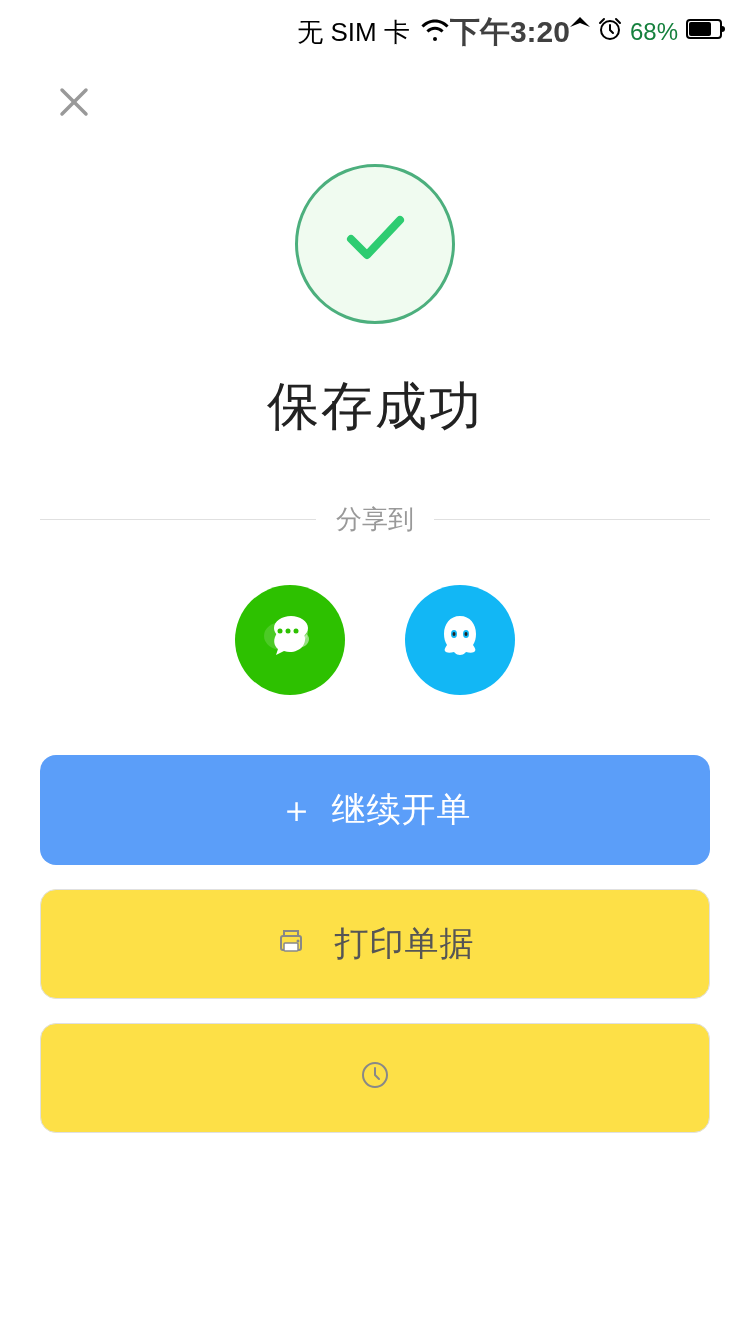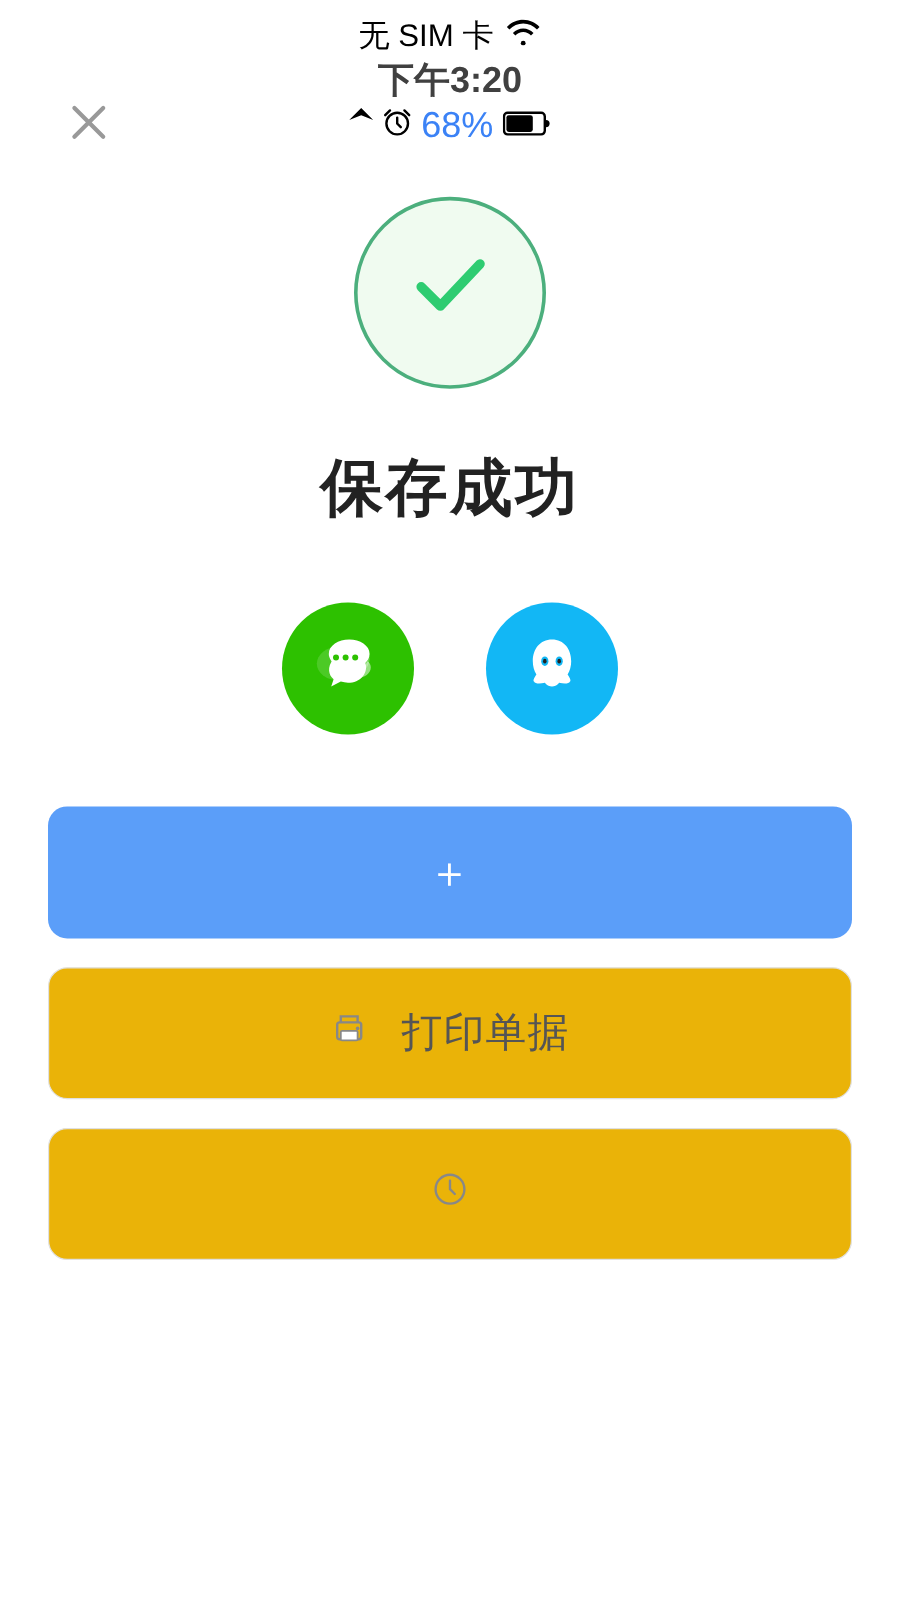--- a/index.html
+++ b/index.html
@@ -17,24 +17,23 @@
       overflow: hidden;
       position: relative;
     }
 
     
     .status-bar {
       width: 100%;
       height: 64px;
       display: flex;
       align-items: center;
-      justify-content: flex-start;
+      justify-content: flex-end;
       padding: 12px 24px;
       background: #ffffff;
-      flex-direction: column;
     }
 
     .status-left {
       display: flex;
       align-items: center;
       gap: 10px;
       font-size: 26px;
       color: #000;
       font-weight: 500;
     }
@@ -42,22 +41,22 @@
     .status-center {
       font-size: 30px;
       font-weight: 600;
       color: #404040;
     }
 
     .status-right {
       display: flex;
       align-items: center;
       gap: 8px;
-      font-size: 30px;
-      color: #3b82f6;
+      font-size: 24px;
+      color: #15803d;
     }
 
     
     .close-btn {
       position: absolute;
       top: 76px;
       left: 48px;
       width: 52px;
       height: 52px;
       display: flex;
@@ -94,21 +93,21 @@
 
     .checkmark {
       font-size: 80px;
       color: #2ecc71;
       line-height: 1;
     }
 
     
     .success-title {
       font-size: 52px;
-      font-weight: 700;
+      font-weight: 400;
       color: #222222;
       margin-bottom: 60px;
       letter-spacing: 2px;
     }
 
     
     .share-section {
       width: 100%;
       padding: 0 40px;
       margin-bottom: 60px;
@@ -194,21 +193,21 @@
 
     .btn-primary .btn-icon {
       font-size: 36px;
       color: #ffffff;
     }
 
     .btn-secondary {
       width: 100%;
       height: 110px;
       border-radius: 16px;
-      background: #eab308;
+      background: #fde047;
       border: 1.5px solid #e0e0e0;
       display: flex;
       align-items: center;
       justify-content: center;
       gap: 29px;
       cursor: pointer;
       color: #555555;
       font-size: 34px;
       font-weight: 400;
       letter-spacing: 1px;
@@ -271,20 +270,23 @@
     <span class="checkmark">
       <svg width="85" height="85" viewBox="0 0 85 85" fill="none">
         <path d="M18 44L34 60L67 25" stroke="#2ecc71" stroke-width="8" stroke-linecap="round" stroke-linejoin="round"></path>
       </svg>
     </span>
   </div>
 
   <div class="success-title">保存成功</div>
 
   <div class="share-section">
+    <div class="share-divider">
+      <span class="share-label">分享到</span>
+    </div>
     <div class="share-icons">
 
       <button class="share-icon-btn wechat-btn">
         <svg viewBox="0 0 64 64" fill="white" xmlns="http://www.w3.org/2000/svg">
           <ellipse cx="24" cy="28" rx="18" ry="14" fill="white" fill-opacity="0.15" stroke="white" stroke-width="0"></ellipse>
           <path d="M20 24c6-8 22-8 26 2 4 10-4 18-14 18-2 0-4-0.5-6-1l-8 4 2-6c-4-3-6-10 0-17z" fill="white"></path>
           <path d="M34 38c8 0 16-6 16-14 0-8-8-14-16-14s-16 6-16 14c0 3 1 6 3 8l-2 5 6-3c3 1 6 2 9 4z" fill="white" fill-opacity="0.3"></path>
 
           <path d="M16 20c0-7 8-12 17-12s17 5 17 12-8 12-17 12c-2 0-4-0.3-6-1l-7 3 2-5c-4-2-6-6-6-9z" fill="white"></path>
           <path d="M34 36c6 0 12-4 14-10 2 1 3 3 3 5 0 5-5 9-12 9-1 0-3-0.2-4-0.7l-5 2 1.5-4c-3-1.5-5-4.5-5-7.3 0-0.5 0-1 0.1-1.5 2.2 4.2 6.8 7 10.4 7.5-0.7-0.7-1.1-1.6-1.1-2.5 0.9-0.1 1.8 0.5 2.6 0.5 0.6 0 1 0.5 0.5 1z" fill="white" fill-opacity="0.5"></path>
@@ -305,20 +307,21 @@
           <path d="M28 34c0 2 1.5 3.5 4 3.5s4-1.5 4-3.5" stroke="white" stroke-width="1.5" fill="none" stroke-linecap="round"></path>
         </svg>
       </button>
     </div>
   </div>
 
   <div class="action-buttons">
 
     <button class="btn-primary">
       <span class="btn-icon">＋</span>
+      <span>继续开单</span>
     </button>
 
     <button class="btn-secondary">
       <span class="btn-icon">
         <svg width="30" height="28" viewBox="0 0 30 28" fill="none">
           <rect x="5" y="9" width="20" height="14" rx="2" stroke="#888" stroke-width="2"></rect>
           <path d="M8 9V4h14v5" stroke="#888" stroke-width="2"></path>
           <rect x="8" y="16" width="14" height="8" rx="1" fill="white" stroke="#888" stroke-width="1.5"></rect>
           <circle cx="22" cy="14" r="1.5" fill="#888"></circle>
         </svg>

